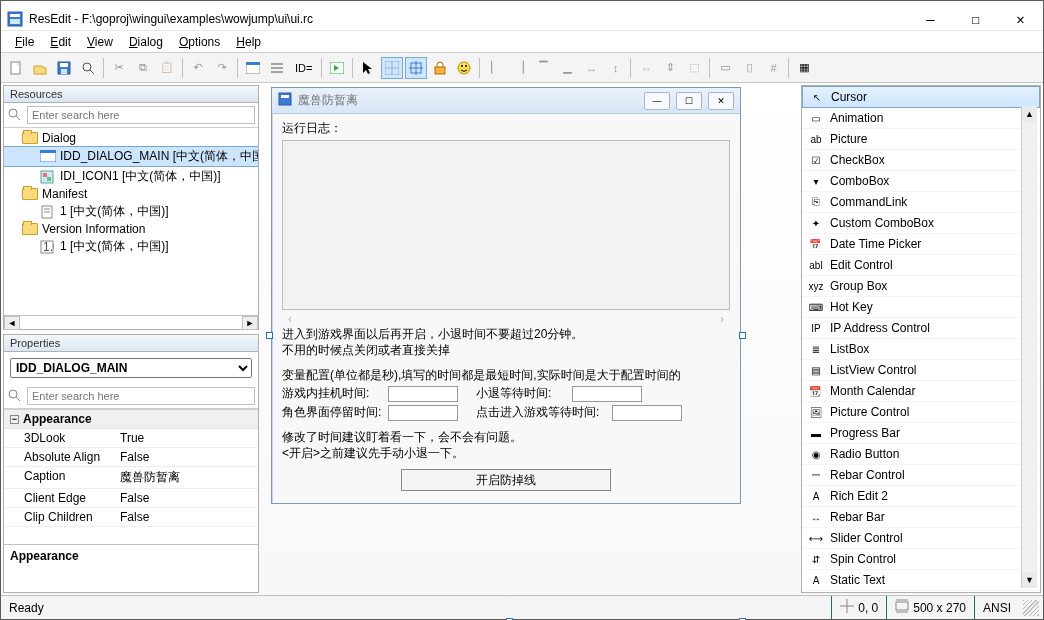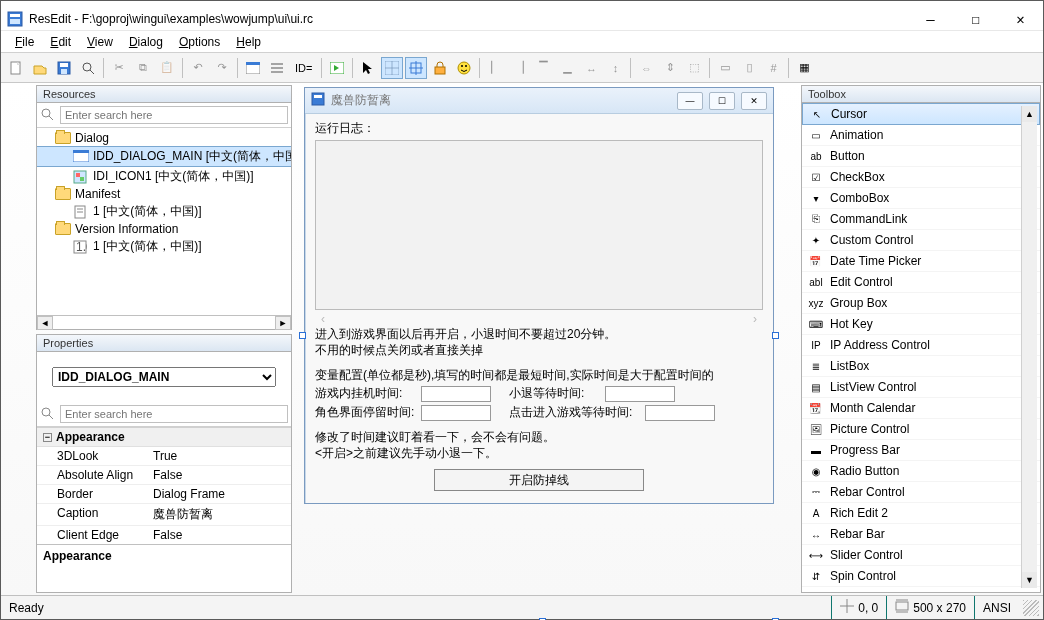--- a/index.html
+++ b/index.html
@@ -19,21 +19,21 @@
 .menubar .mi u { text-decoration: underline; }
 
 
 .toolbar { height: 30px; background: #f4f4f4; border-bottom: 1px solid #c8c8c8; display:flex; align-items:center; padding:0 4px; gap:2px; }
 .tbtn { width: 22px; height: 22px; display:flex; align-items:center; justify-content:center; border:1px solid transparent; font-size:11px; }
 .tbtn.active { border:1px solid #7aa7d0; background:#cde6ff; }
 .tbtn.disabled { opacity: .4; }
 .tsep { width:1px; height:20px; background:#c0c0c0; margin:0 2px; }
 
 
-.main { flex:1; display:flex; background: linear-gradient(#fff,#f8f8f8); min-height:0;padding-left:33px; }
+.main { flex:1; display:flex; background: linear-gradient(#fff,#f8f8f8); min-height:0; }
 .col { display:flex; flex-direction:column; border:1px solid #b0b0b0; margin:2px; background:#fff; }
 .col-left { width: 256px; }
 .col-center { flex:1; background:transparent; border:none; position:relative; }
 .col-right { width: 240px; }
 .panel-head { background: linear-gradient(#f4f7fb,#dbe6f2); border-bottom:1px solid #b0b0b0; padding:2px 6px; font-size:11px; color:#333; }
 .searchbar { display:flex; align-items:center; padding:3px; border-bottom:1px solid #d0d0d0; gap:4px; }
 .searchbar input { flex:1; border:1px solid #c0c0c0; padding:2px 4px; font-size:11px; color:#888; outline:none; }
 .mag { width:16px; height:16px; display:flex; align-items:center; justify-content:center; }
 
 
@@ -44,21 +44,21 @@
 .tree-node.sel { background:#cde6ff; border-top:1px solid #7aa7d0; border-bottom:1px solid #7aa7d0; }
 .node-icon { width:16px; height:14px; display:inline-block; }
 .folder { width:16px; height:12px; background:#ffd97a; border:1px solid #c9a227; border-radius:1px; position:relative; }
 .folder::before{content:"";position:absolute;top:-3px;left:0;width:7px;height:3px;background:#ffd97a;border:1px solid #c9a227;border-bottom:none;border-radius:1px 1px 0 0;}
 .res-scroll { height:14px; border-top:1px solid #c0c0c0; display:flex; align-items:center; }
 .res-scroll .arrow { width:16px; height:14px; background:#eee; border:1px solid #c0c0c0; display:flex;align-items:center;justify-content:center;font-size:9px;}
 .res-scroll .track{flex:1; background:#f4f4f4;}
 
 
 .prop-wrap{display:flex;flex-direction:column;border-top:1px solid #b0b0b0;flex:1;min-height:0;}
-.prop-select{margin:15px;display:flex;}
+.prop-select{margin:6px;display:flex;}
 .prop-select select{flex:1;font-weight:bold;font-size:12px;padding:1px;}
 .prop-grid{flex:1;overflow:auto;border-top:1px solid #d0d0d0;}
 .prop-cat{background:#f0f0f0;padding:2px 6px;font-weight:bold;display:flex;align-items:center;gap:4px;border-bottom:1px solid #e0e0e0;}
 .prop-cat .exp{width:9px;height:9px;border:1px solid #888;display:flex;align-items:center;justify-content:center;font-size:9px;line-height:1;}
 .prop-row{display:flex;border-bottom:1px solid #eee;}
 .prop-row .k{width:112px;padding:2px 10px 2px 20px;}
 .prop-row .v{flex:1;padding:2px 4px;}
 .prop-desc{border-top:1px solid #c0c0c0;padding:4px 6px;height:48px;}
 .prop-desc .t{font-weight:bold;}
 
@@ -318,24 +318,20 @@
             </div>
           <div class="prop-row">
               <div class="k">3DLook</div>
               <div class="v">True</div>
             </div>
           <div class="prop-row">
               <div class="k">Absolute Align</div>
               <div class="v">False</div>
             </div>
           <div class="prop-row">
-              <div class="k">Border</div>
-              <div class="v">Dialog Frame</div>
-            </div>
-          <div class="prop-row">
               <div class="k">Caption</div>
               <div class="v">魔兽防暂离</div>
             </div>
           <div class="prop-row">
               <div class="k">Client Edge</div>
               <div class="v">False</div>
             </div>
           <div class="prop-row">
               <div class="k">Clip Children</div>
               <div class="v">False</div>
@@ -398,49 +394,48 @@
         <div class="sel-handles" style="left:-4px;top:-4px;width:478px;height:498px;">
           <div class="handle" style="left:-1px;top:50%"></div>
           <div class="handle" style="right:-1px;top:50%"></div>
           <div class="handle" style="left:50%;bottom:-44px"></div>
           <div class="handle" style="right:-1px;bottom:-44px"></div>
         </div>
       </div>
     </div>
 
     <div class="col col-right" style="position:relative;">
-      <div class="panel-head">Toolbox</div>
       <div class="tlist" id="toolbox-list">
           <div class="titem sel">
             <span class="ticon">↖</span>
             <span>Cursor</span>
           </div>
           <div class="titem">
             <span class="ticon">▭</span>
             <span>Animation</span>
           </div>
           <div class="titem">
             <span class="ticon">ab</span>
-            <span>Button</span>
+            <span>Picture</span>
           </div>
           <div class="titem">
             <span class="ticon">☑</span>
             <span>CheckBox</span>
           </div>
           <div class="titem">
             <span class="ticon">▾</span>
             <span>ComboBox</span>
           </div>
           <div class="titem">
             <span class="ticon">⎘</span>
             <span>CommandLink</span>
           </div>
           <div class="titem">
             <span class="ticon">✦</span>
-            <span>Custom Control</span>
+            <span>Custom ComboBox</span>
           </div>
           <div class="titem">
             <span class="ticon">📅</span>
             <span>Date Time Picker</span>
           </div>
           <div class="titem">
             <span class="ticon">abl</span>
             <span>Edit Control</span>
           </div>
           <div class="titem">

